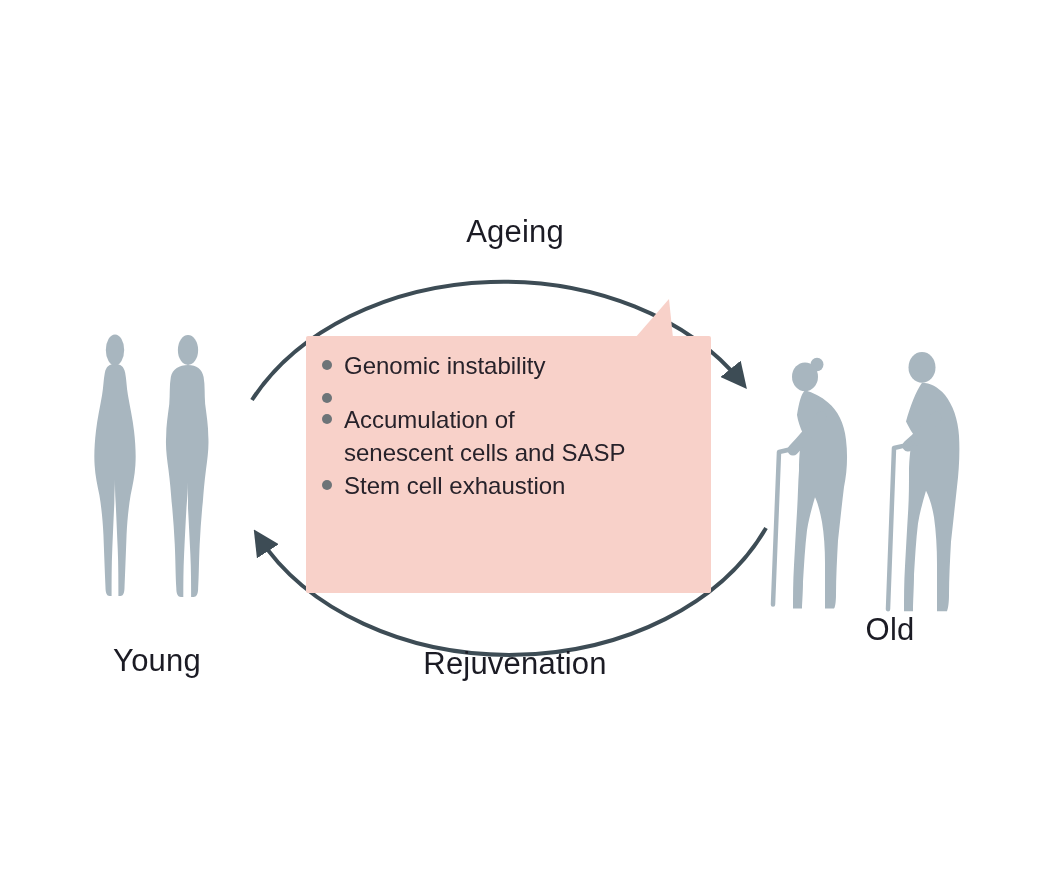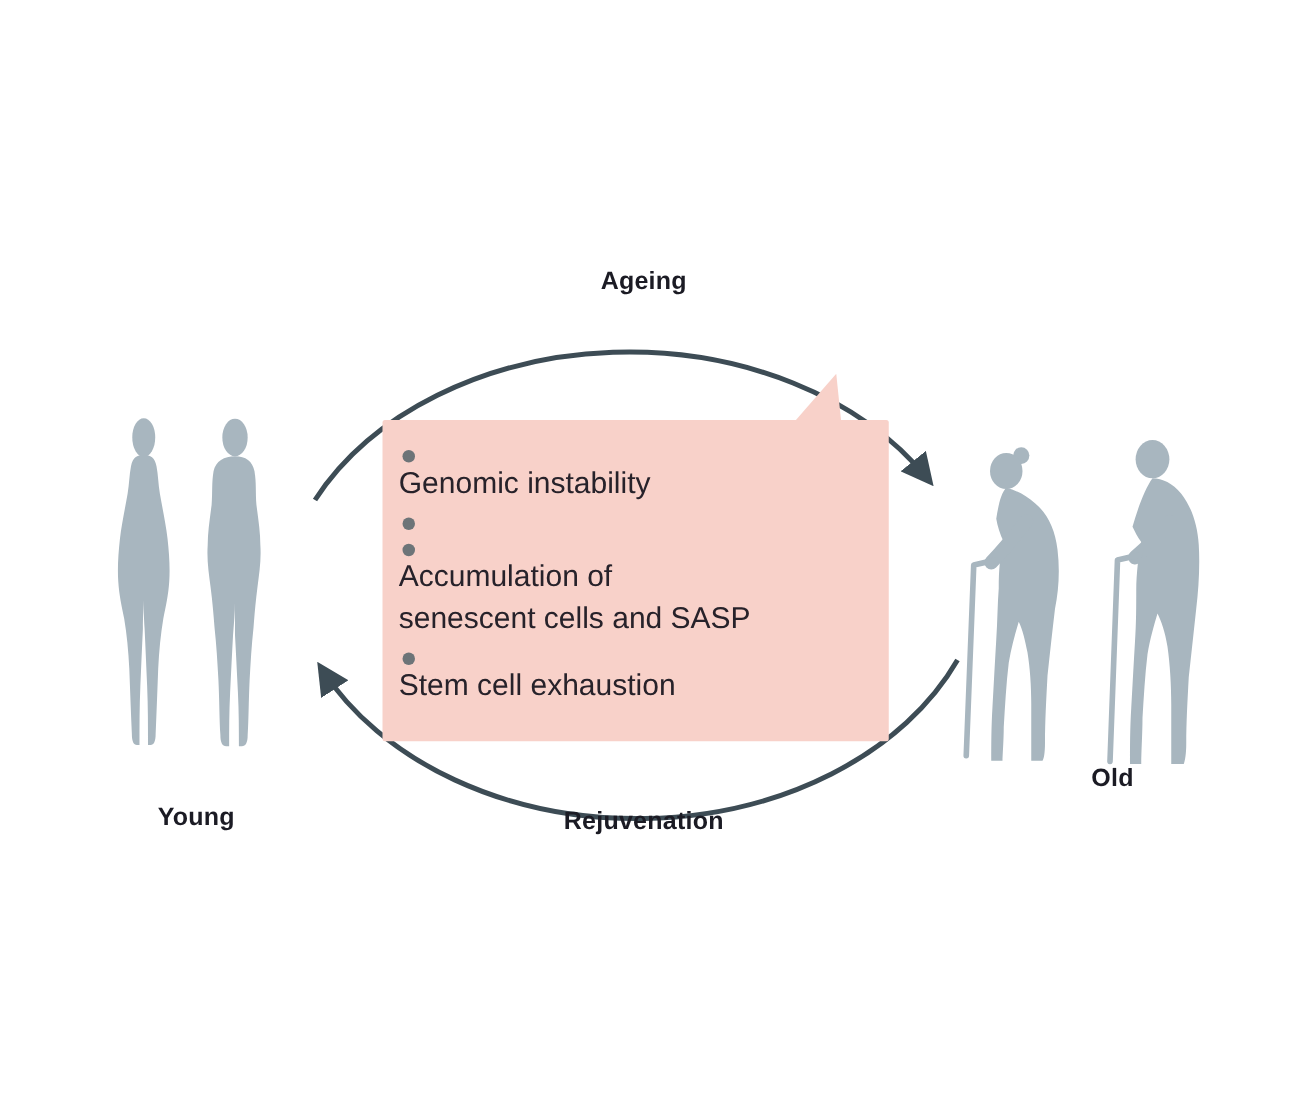--- a/index.html
+++ b/index.html
@@ -22,43 +22,42 @@
   .stage svg{position:absolute;left:0;top:0;}
   .fig{fill:var(--silhouette);stroke:none;}
   .limb{stroke:var(--silhouette);stroke-width:11;fill:none;stroke-linecap:round;}
   .cane{stroke:var(--silhouette);stroke-width:4.5;fill:none;stroke-linecap:round;stroke-linejoin:round;}
   .arc{stroke:var(--arrow);stroke-width:4;fill:none;}
   .arrowhead{fill:var(--arrow);}
   .tail{fill:var(--bubble_bg);}
   .cycle-label{
     position:absolute;
     transform:translateX(-50%);
-    font-weight:bold;
-    font-size:20px;
+    font-weight:normal;
+    font-size:31px;
     color:var(--label_text);
     letter-spacing:.2px;
     white-space:nowrap;
   }
   .bubble{
     position:absolute;
     left:306px;top:336px;
     width:405px;height:257px;
     box-sizing:border-box;
     background:var(--bubble_bg);
     border-radius:2px;
     padding:13px 12px 12px 13px;
   }
   .bubble ul{list-style:none;margin:0;padding:0;}
   .bubble li{
     display:flex;
     align-items:flex-start;
     font-size:24px;
     line-height:33px;
     color:var(--text);
-    flex-direction:column;
   }
   .bubble .dot{
     flex:0 0 auto;
     width:10px;height:10px;
     border-radius:50%;
     background:var(--bullet);
     margin:11px 12px 0 3px;
   }
   .bubble .item-text{white-space:pre-line;}
 </style>

